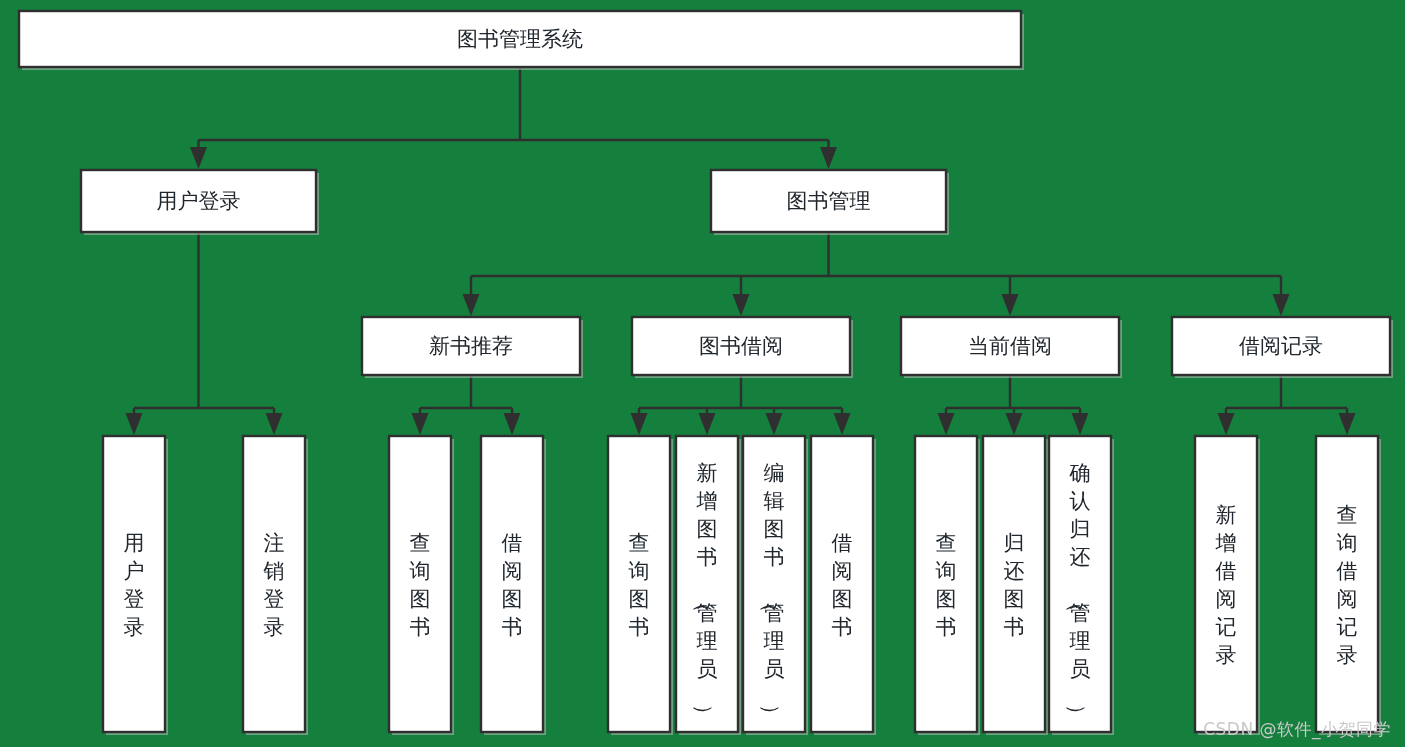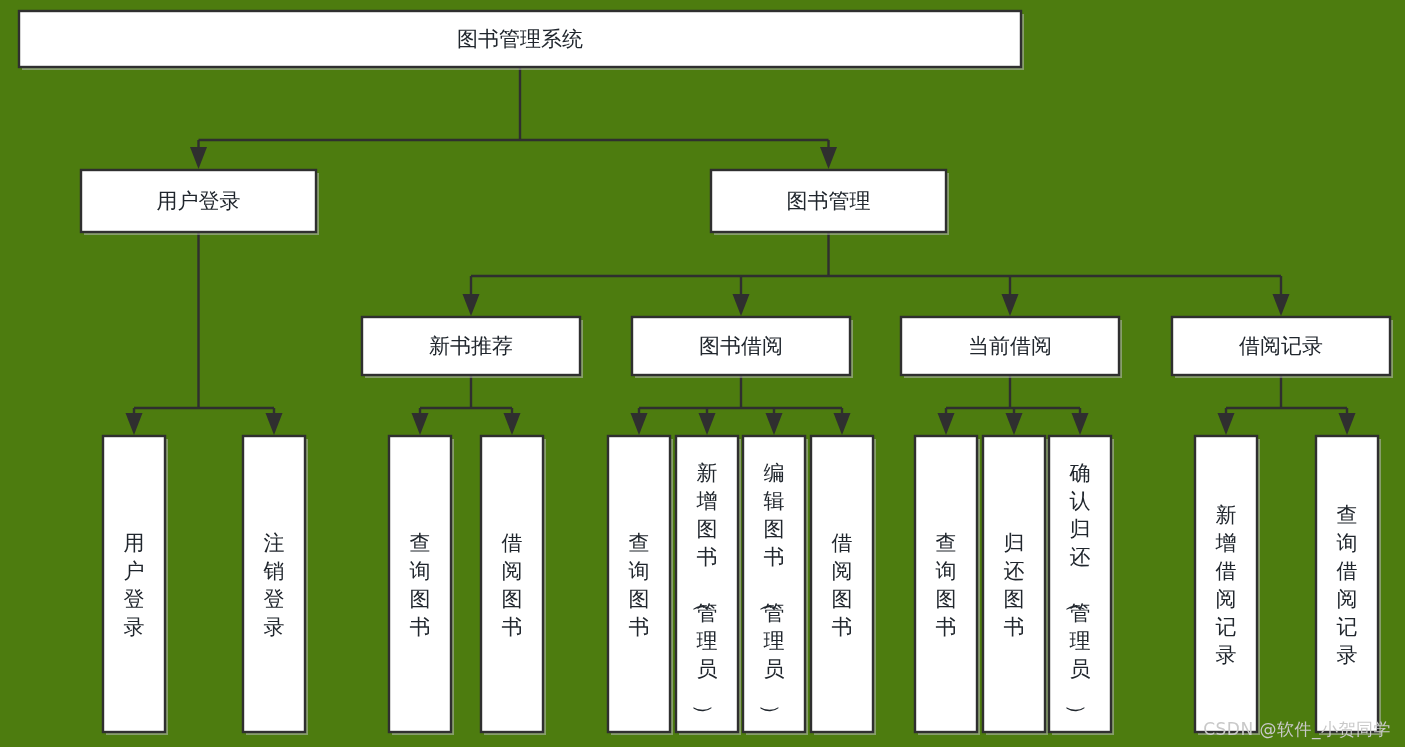--- a/index.html
+++ b/index.html
@@ -11,21 +11,21 @@
   body {
     font-family: "DejaVu Sans", "Liberation Sans", sans-serif;
     width: 1405px;
     height: 747px;
     overflow: hidden;
   }
   #diagram-root {
     position: relative;
     width: 1405px;
     height: 747px;
-    background: #4d7c0f;
+    background: #15803d;
   }
   svg#flowchart {
     position: absolute;
     left: 0;
     top: 0;
     width: 1405px;
     height: 747px;
     display: block;
   }
   .node-box {

